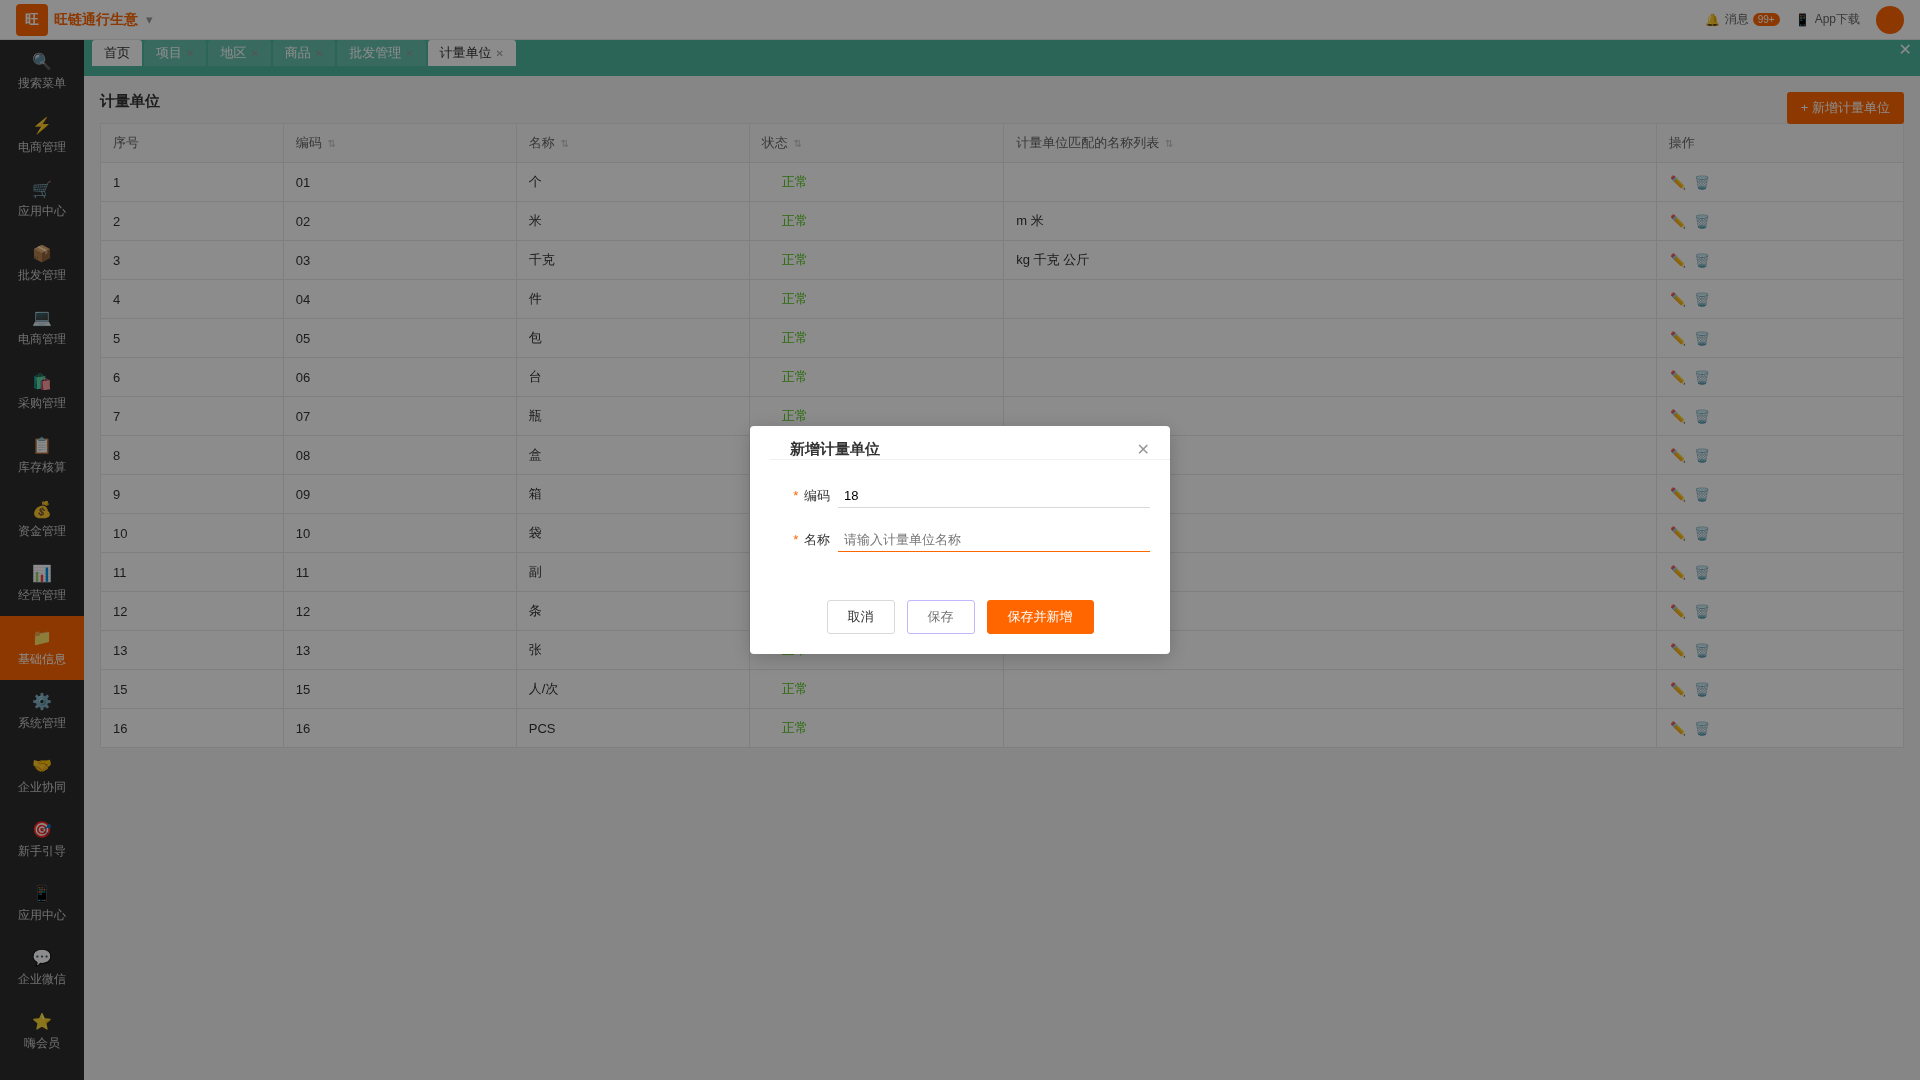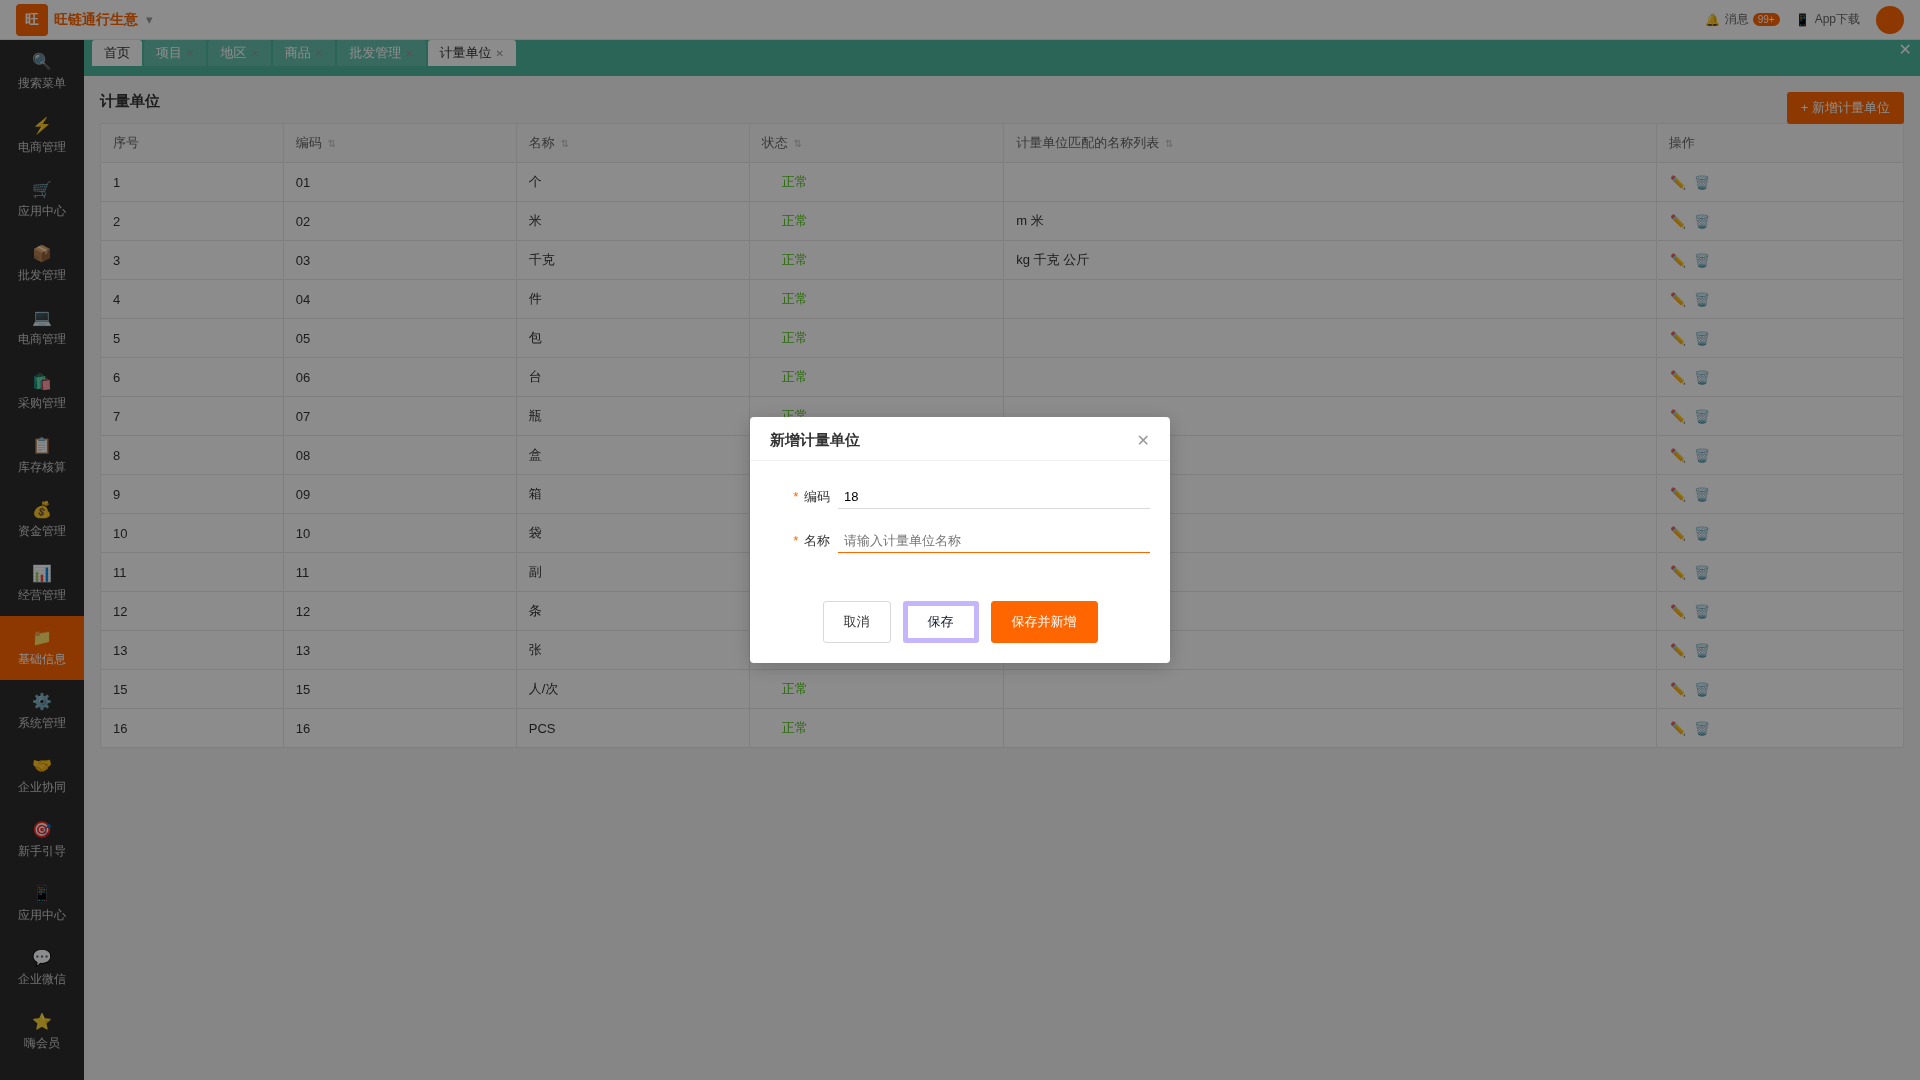--- a/index.html
+++ b/index.html
@@ -50,32 +50,32 @@
 
     
     .pagination { display: flex; align-items: center; justify-content: flex-end; padding: 12px 16px; background: #f5f5f5; gap: 8px; font-size: 13px; color: #666; }
     .pagination-btn { border: 1px solid #d9d9d9; background: #fff; padding: 3px 8px; cursor: pointer; border-radius: 2px; }
     .pagination-input { width: 50px; border: 1px solid #d9d9d9; padding: 3px 6px; text-align: center; border-radius: 2px; }
     .page-size-select { border: 1px solid #d9d9d9; padding: 3px 6px; border-radius: 2px; background: #fff; }
 
     
     .modal-overlay { position: fixed; top: 0; left: 0; width: 1920px; height: 1080px; background: rgba(0,0,0,0.45); z-index: 1000; display: flex; align-items: center; justify-content: center; }
     .modal { background: #fff; border-radius: 4px; width: 420px; box-shadow: 0 4px 20px rgba(0,0,0,0.2); }
-    .modal-header { display: flex; align-items: center; justify-content: space-between; padding: 14px 20px 10px; border-bottom: 1px solid #f0f0f0; }
+    .modal-header { display: flex; align-items: center; justify-content: space-between; padding: 14px 20px 0; border-bottom: 1px solid #f0f0f0; margin-left: 20px; }
     .modal-title { font-size: 15px; font-weight: bold; color: #333; }
     .modal-close { cursor: pointer; color: #999; font-size: 16px; }
     .modal-body { padding: 24px 20px 16px; }
     .form-row { display: flex; align-items: center; margin-bottom: 20px; }
     .form-label { width: 60px; text-align: right; margin-right: 8px; font-size: 13px; color: #333; }
     .form-required { color: #f60; margin-right: 2px; }
     .form-input { flex: 1; border: none; border-bottom: 1px solid #d9d9d9; padding: 4px 6px; font-size: 13px; outline: none; }
     .form-input.active-input { border-bottom-color: #f60; }
     .modal-footer { display: flex; justify-content: center; gap: 12px; padding: 12px 20px 20px; }
     .btn-cancel { border: 1px solid #d9d9d9; background: #fff; color: #333; padding: 7px 20px; border-radius: 3px; cursor: pointer; font-size: 13px; }
-    .btn-save { border: 5px solid #c4b5fd; background: #fff; color: #0f172a; padding: 7px 20px; border-radius: 3px; cursor: pointer; font-size: 13px; }
+    .btn-save { border: 1px solid #c4b5fd; background: #fff; color: #737373; padding: 7px 20px; border-radius: 3px; cursor: pointer; font-size: 13px; }
     .btn-save-new { background: #f60; color: #fff; border: 1px solid #f60; padding: 7px 20px; border-radius: 3px; cursor: pointer; font-size: 13px; }
 
     .sort-icon { color: #bbb; font-size: 10px; margin-left: 2px; }
   </style>
 </head>
 <body>
 
 <div class="app-container">
 
   <div class="top-bar">

